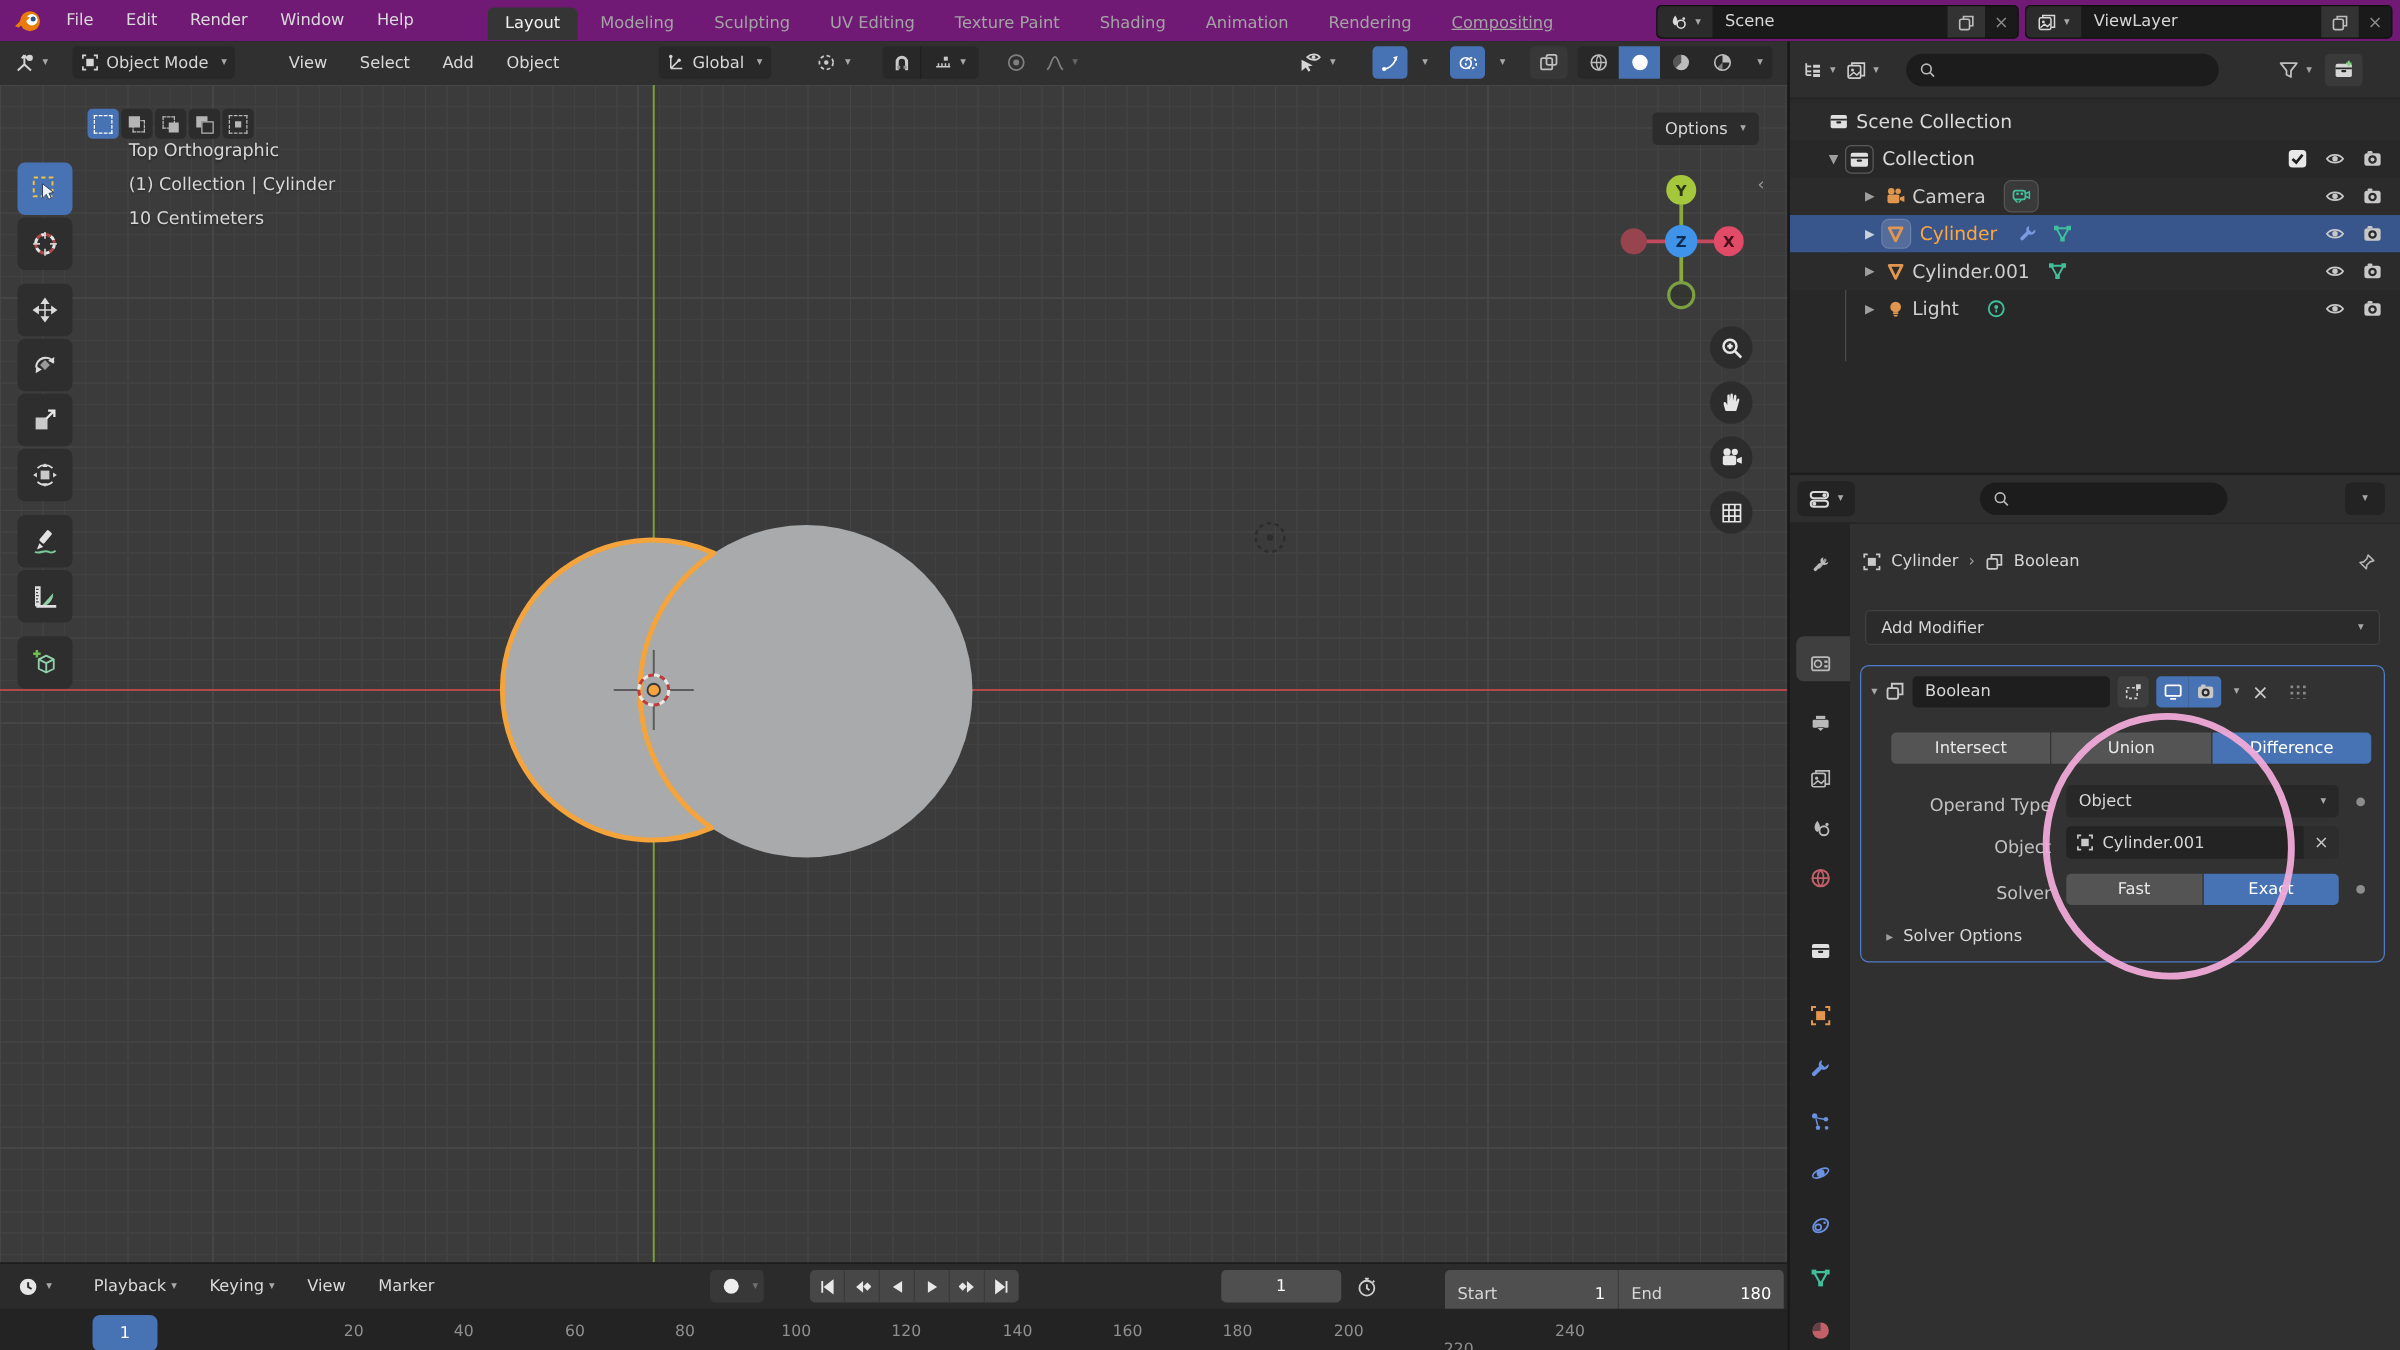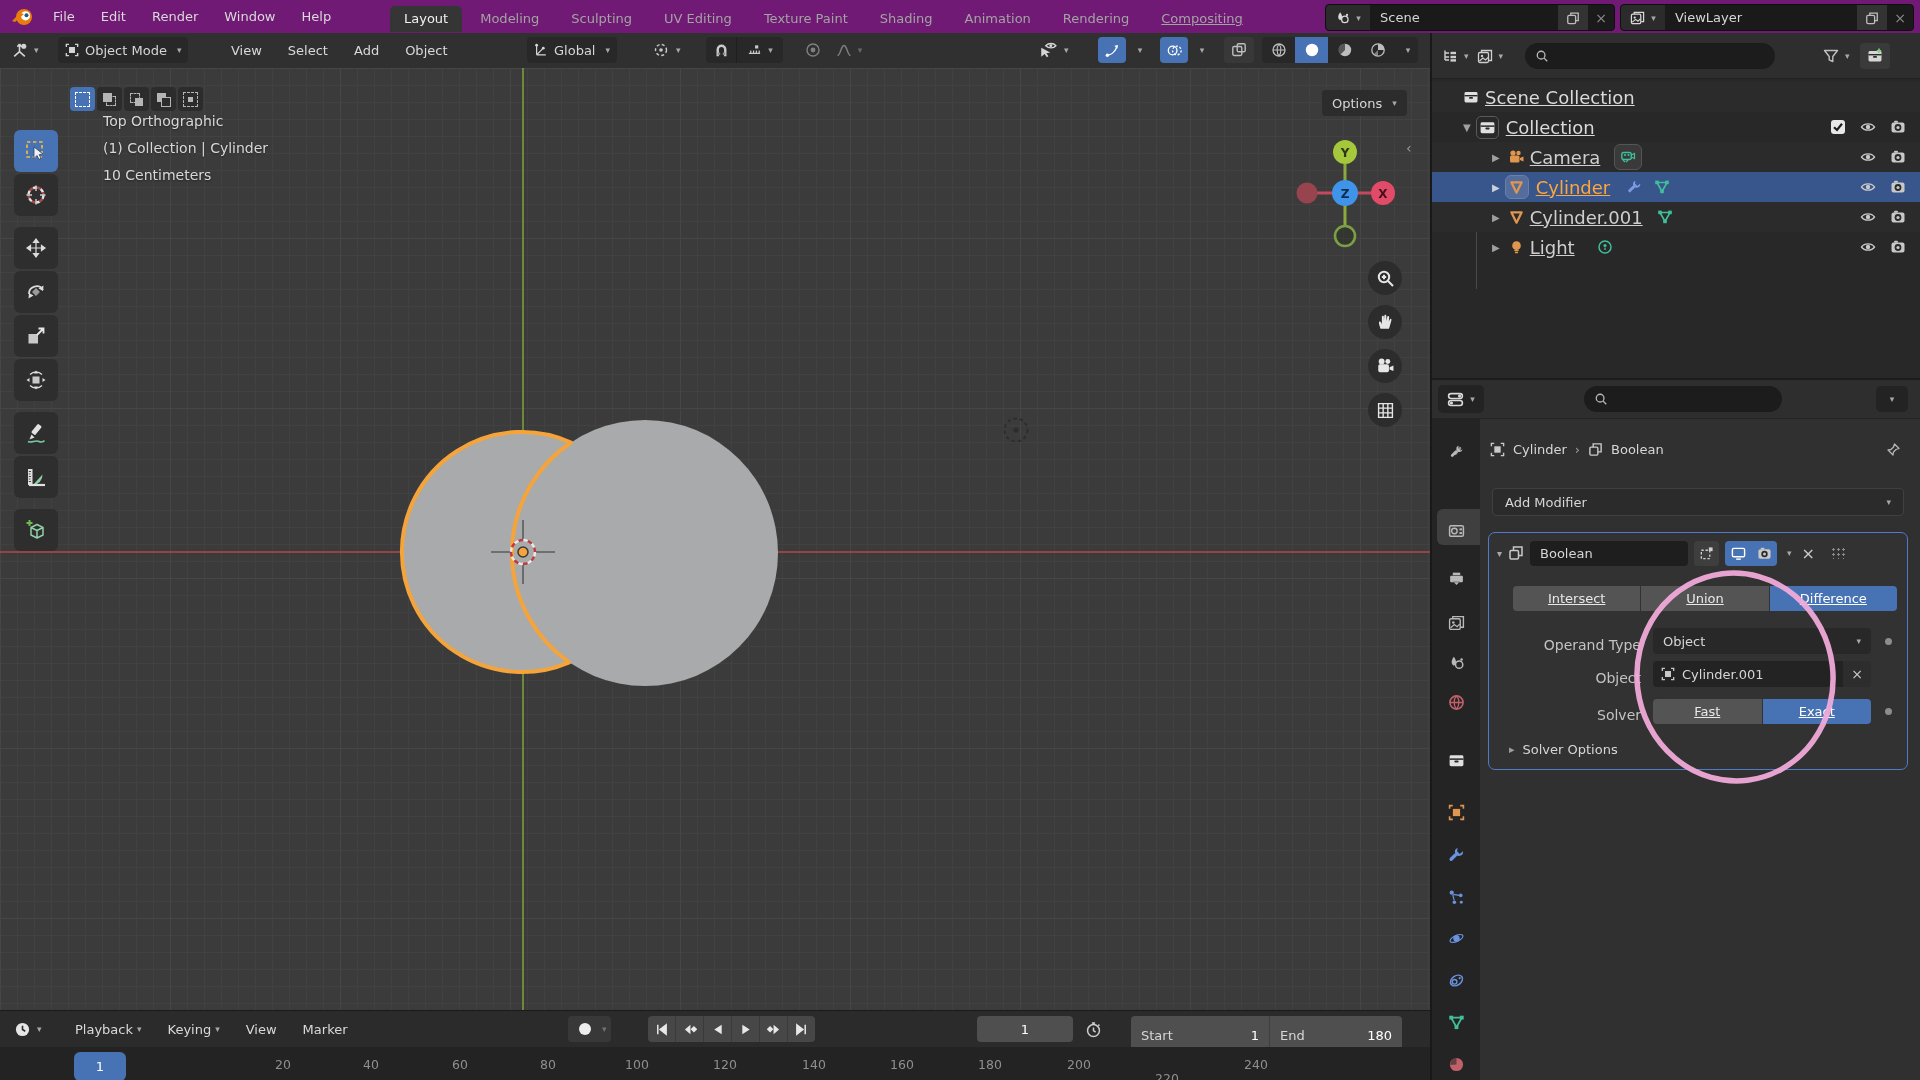--- a/index.html
+++ b/index.html
@@ -11,28 +11,28 @@
   .c{justify-content:center;}
   .r{border-radius:4px;}
   .txt{color:#d6d6d6;}
   .dim{color:#9f9f9f;}
   .ch{color:#a8a8a8;font-size:9px;margin-left:4px;}
   .menu{padding:0 13px;height:100%;display:flex;align-items:center;color:#d9d9d9;}
   .wtab{padding:0 14px;height:26px;display:flex;align-items:center;color:#a3a3a3;border-radius:5px 5px 0 0;}
   .wtab.act{background:#353535;color:#f0f0f0;}
   .hbtn{background:#282828;border-radius:4px;display:flex;align-items:center;padding:0 7px;height:26px;gap:6px;}
   .seg{display:flex;align-items:center;height:25px;}
-  .seg>div{background:#545454;color:#e8e8e8;height:100%;display:flex;align-items:center;justify-content:center;flex:1;margin-right:1px;text-decoration:underline;}
+  .seg>div{background:#545454;color:#e8e8e8;height:100%;display:flex;align-items:center;justify-content:center;flex:1;margin-right:1px;}
   .seg>div:first-child{border-radius:4px 0 0 4px;}
   .seg>div:last-child{border-radius:0 4px 4px 0;margin-right:0;}
   .seg>div.on{background:#4772b3;color:#fff;}
   .tool{width:44px;height:42px;background:#2e2e2e;border-radius:6px;display:flex;align-items:center;justify-content:center;margin-bottom:2px;}
   .tool.act{background:#4772b3;}
   .orow{position:absolute;left:0;width:490px;height:30px;display:flex;align-items:center;}
-  .oname{font-size:18px;color:#cfcfcf;margin-left:6px;text-decoration:underline;}
+  .oname{font-size:15px;color:#cfcfcf;margin-left:6px;}
   .ricon{position:absolute;top:7px;}
   .dotdec{width:7px;height:7px;border-radius:50%;background:#8d8d8d;}
   .lbl{color:#c3c3c3;font-size:14px;text-align:right;}
   .grip{width:14px;height:12px;background-image:radial-gradient(#8a8a8a 1.1px,transparent 1.3px);background-size:5px 5px;}
   .tabhl{position:absolute;left:5px;width:43px;height:36px;background:#3f3f3f;border-radius:6px 0 0 6px;}
   svg{display:block;}
   .num{position:absolute;transform:translateX(-50%);color:#8f8f8f;font-size:12.5px;}
 </style>
 </head>
 <body>
@@ -691,21 +691,21 @@
       </div>
 
       <div class="a f c r" style="left:977px;top:5px;width:96px;height:26px;background:#4f4f4f;color:#fff;">
         <span>1</span>
       </div>
       <div class="a f c" style="left:1080px;top:5px;width:26px;height:26px;">
         <svg width="17" height="17" viewBox="0 0 16 16">
             <use href="#i-stopwatch"></use>
           </svg>
       </div>
-      <div class="a f" style="left:1131px;top:5px;height:38px;">
+      <div class="a f" style="left:1156px;top:5px;height:38px;">
         <div class="f" style="width:118px;height:100%;background:#4f4f4f;border-radius:4px 0 0 4px;border-right:1px solid #3e3e3e;padding:0 10px;justify-content:space-between;">
           <span class="txt">Start</span>
             <span style="color:#fff;">1</span>
         </div>
         <div class="f" style="width:112px;height:100%;background:#4f4f4f;border-radius:0 4px 4px 0;padding:0 10px;justify-content:space-between;">
           <span class="txt">End</span>
             <span style="color:#fff;">180</span>
         </div>
       </div>
     </div>

